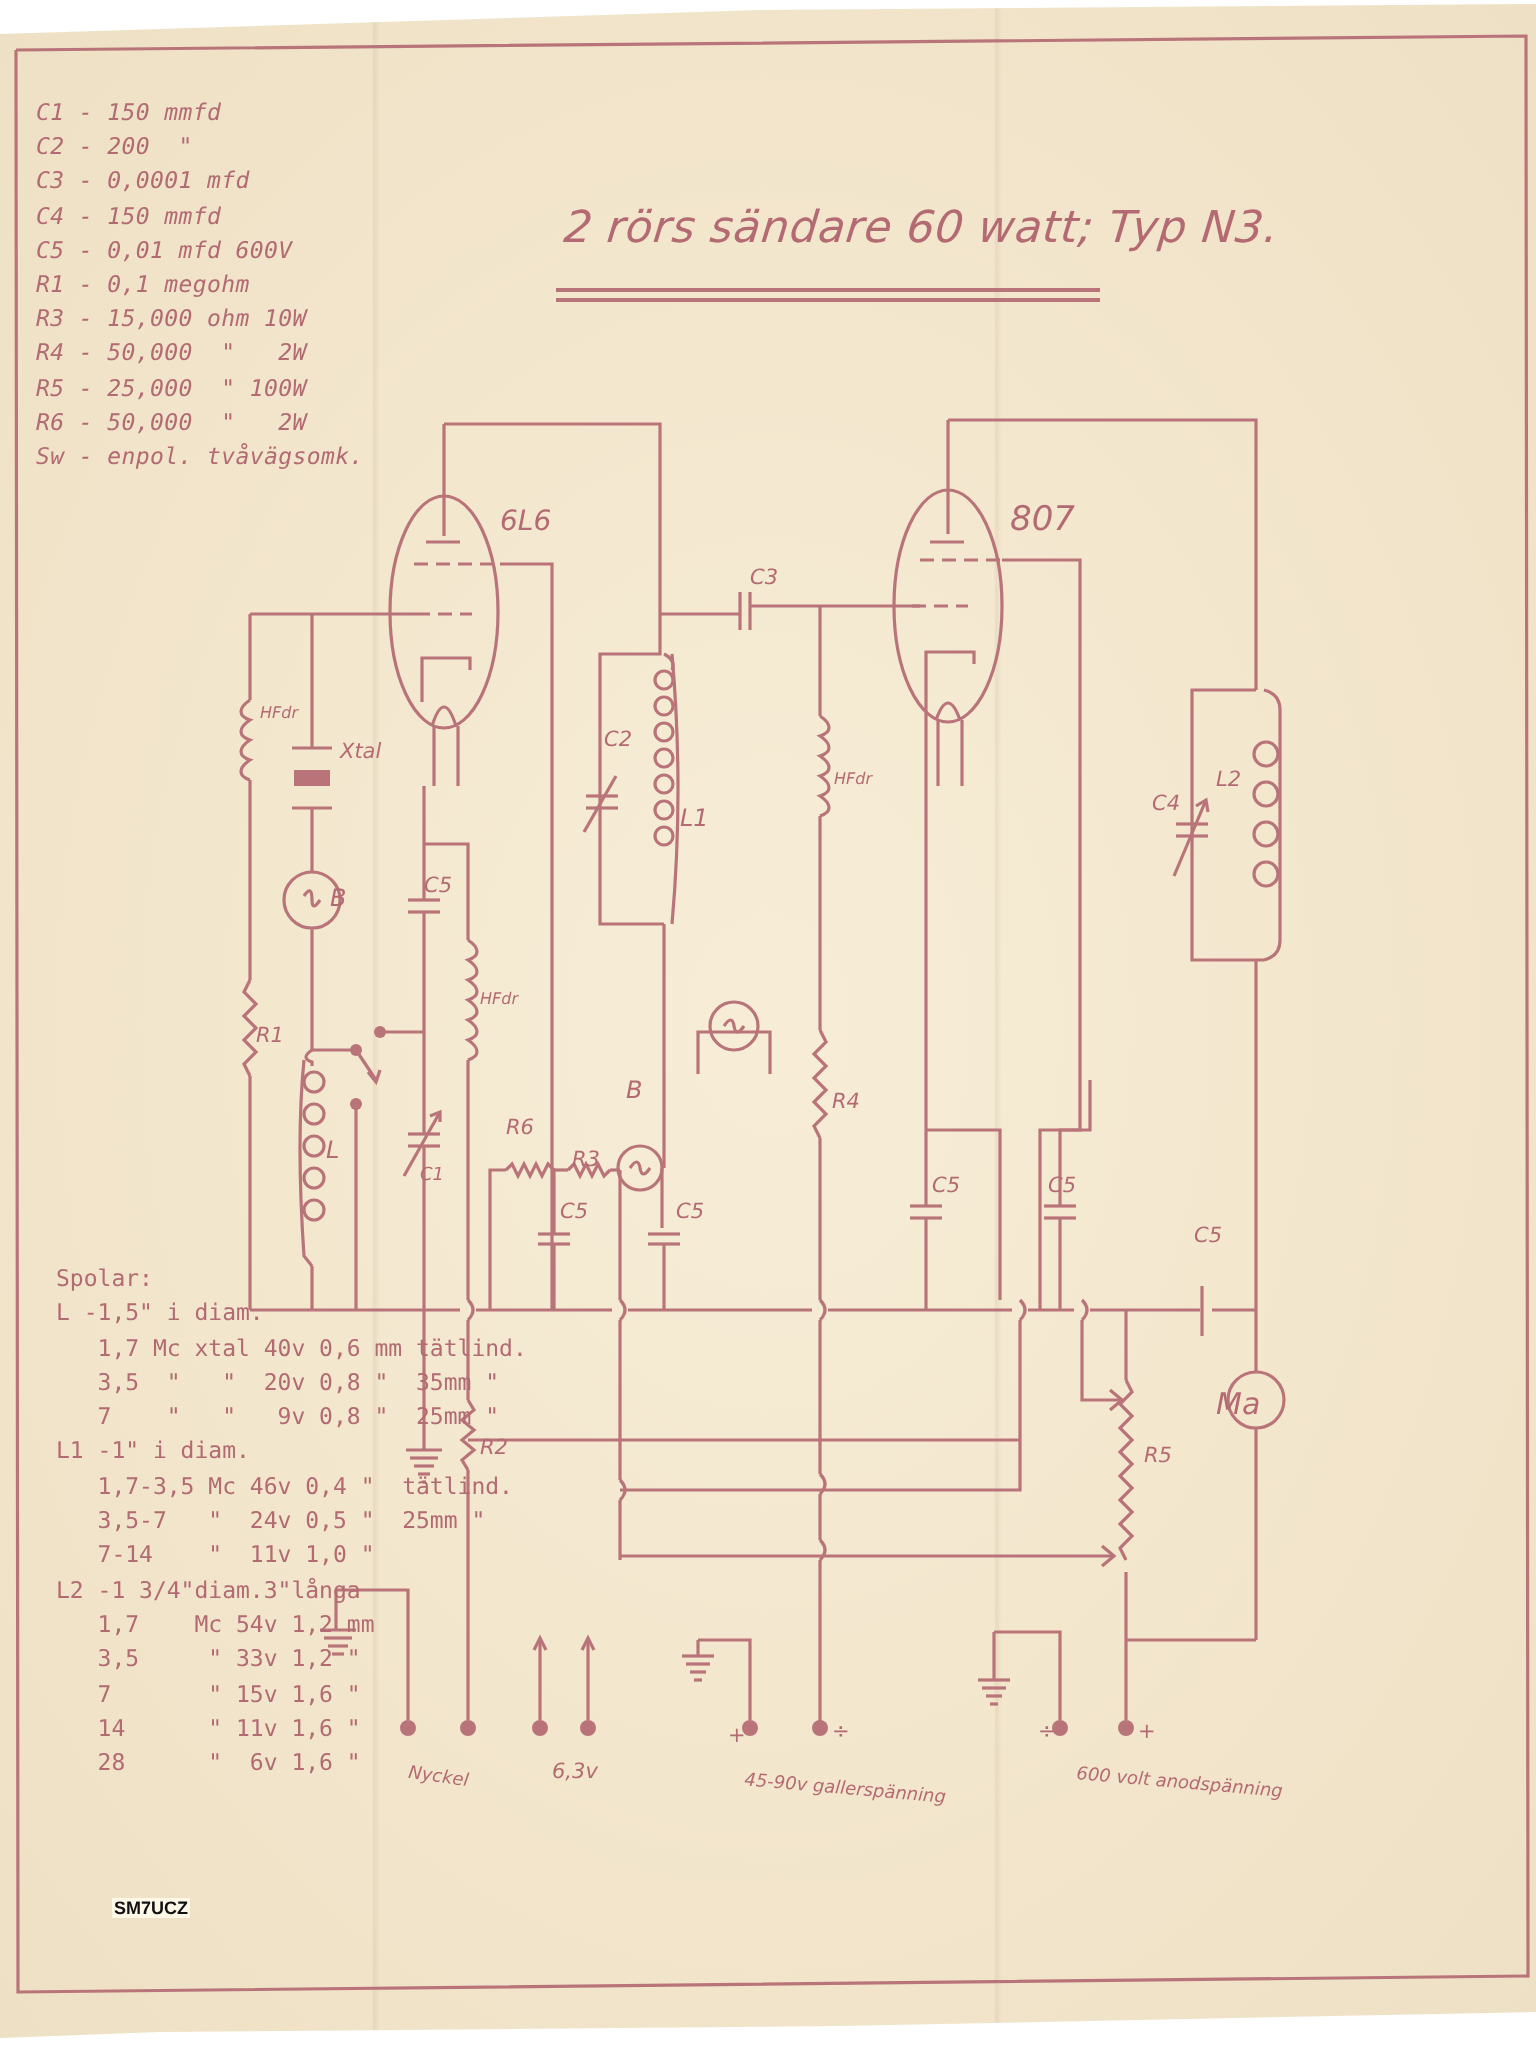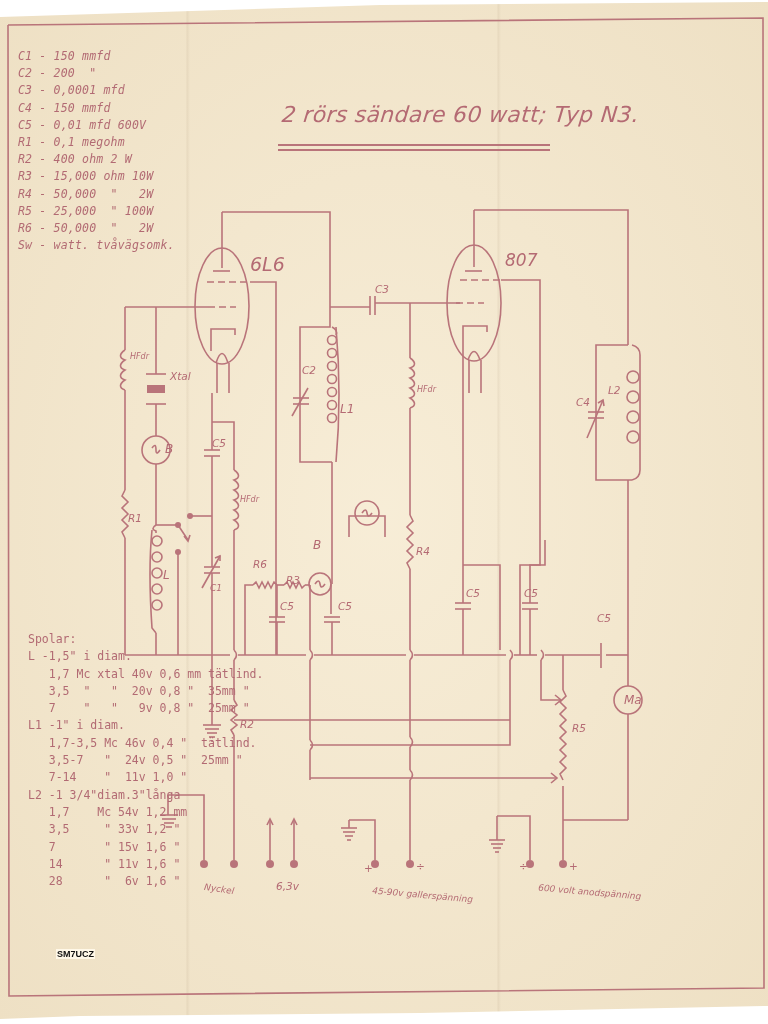--- a/index.html
+++ b/index.html
@@ -30,26 +30,25 @@
 <div id="paper"></div>
 <div id="paper-shade"></div>
 
 <div id="legend">
   <div>C1 - 150 mmfd</div>
   <div>C2 - 200  "</div>
   <div>C3 - 0,0001 mfd</div>
   <div>C4 - 150 mmfd</div>
   <div>C5 - 0,01 mfd 600V</div>
   <div>R1 - 0,1 megohm</div>
-  <div>R2 - 400 ohm 2 W</div>
   <div>R3 - 15,000 ohm 10W</div>
   <div>R4 - 50,000  "   2W</div>
   <div>R5 - 25,000  " 100W</div>
   <div>R6 - 50,000  "   2W</div>
-  <div>Sw - watt. tvåvägsomk.</div>
+  <div>Sw - enpol. tvåvägsomk.</div>
 </div>
 
 <div id="title">2 rörs sändare 60 watt; Typ N3.</div>
 <div id="title-ul1"></div>
 <div id="title-ul2"></div>
 
 <svg width="768" height="1024" style="position:absolute;left:0;top:0">
 
   <polyline class="ink" points="8,25 763,18 764,988 9,996 8,25" stroke-width="1.4"></polyline>
 
@@ -277,21 +276,21 @@
 
   <polyline class="ink" points="497,816 530,816 530,860"></polyline>
   <line class="ink" x1="489" y1="840" x2="505" y2="840"></line>
   <line class="ink" x1="491" y1="844" x2="503" y2="844"></line>
   <line class="ink" x1="493" y1="848" x2="501" y2="848"></line>
   <line class="ink" x1="495" y1="852" x2="499" y2="852"></line>
   <line class="ink" x1="497" y1="816" x2="497" y2="840"></line>
   <circle cx="530" cy="864" r="4" class="inkf"></circle>
 </svg>
 
-<div class="lbl" style="left:250px;top:253px;font-size:19px">6L6</div>
+<div class="lbl" style="left:250px;top:253px;font-size:14px">6L6</div>
 <div class="lbl" style="left:505px;top:250px;font-size:17px">807</div>
 <div class="lbl" style="left:130px;top:352px;font-size:8px">HFdr</div>
 <div class="lbl" style="left:170px;top:370px">Xtal</div>
 <div class="lbl" style="left:165px;top:442px;font-size:12px">B</div>
 <div class="lbl" style="left:128px;top:512px">R1</div>
 <div class="lbl" style="left:163px;top:568px;font-size:12px">L</div>
 <div class="lbl" style="left:212px;top:437px">C5</div>
 <div class="lbl" style="left:240px;top:495px;font-size:8px">HFdr</div>
 <div class="lbl" style="left:210px;top:583px;font-size:9px">C1</div>
 <div class="lbl" style="left:253px;top:558px">R6</div>
@@ -302,21 +301,21 @@
 <div class="lbl" style="left:302px;top:364px">C2</div>
 <div class="lbl" style="left:340px;top:402px;font-size:12px">L1</div>
 <div class="lbl" style="left:375px;top:283px">C3</div>
 <div class="lbl" style="left:417px;top:385px;font-size:8px">HFdr</div>
 <div class="lbl" style="left:416px;top:545px">R4</div>
 <div class="lbl" style="left:466px;top:587px">C5</div>
 <div class="lbl" style="left:524px;top:587px">C5</div>
 <div class="lbl" style="left:576px;top:396px">C4</div>
 <div class="lbl" style="left:608px;top:384px">L2</div>
 <div class="lbl" style="left:597px;top:612px">C5</div>
-<div class="lbl" style="left:624px;top:693px;font-size:12px">Ma</div>
+<div class="lbl" style="left:608px;top:693px;font-size:15px">Ma</div>
 <div class="lbl" style="left:572px;top:722px">R5</div>
 <div class="lbl" style="left:240px;top:718px">R2</div>
 
 <div class="lbl" style="left:204px;top:884px;font-size:9px;transform:rotate(8deg)">Nyckel</div>
 <div class="lbl" style="left:276px;top:880px">6,3v</div>
 <div class="lbl" style="left:372px;top:890px;font-size:9px;transform:rotate(5deg)">45-90v gallerspänning</div>
 <div class="lbl" style="left:538px;top:887px;font-size:9px;transform:rotate(5deg)">600 volt anodspänning</div>
 <div class="lbl" style="left:364px;top:862px">+</div>
 <div class="lbl" style="left:416px;top:860px">÷</div>
 <div class="lbl" style="left:519px;top:860px">÷</div>

